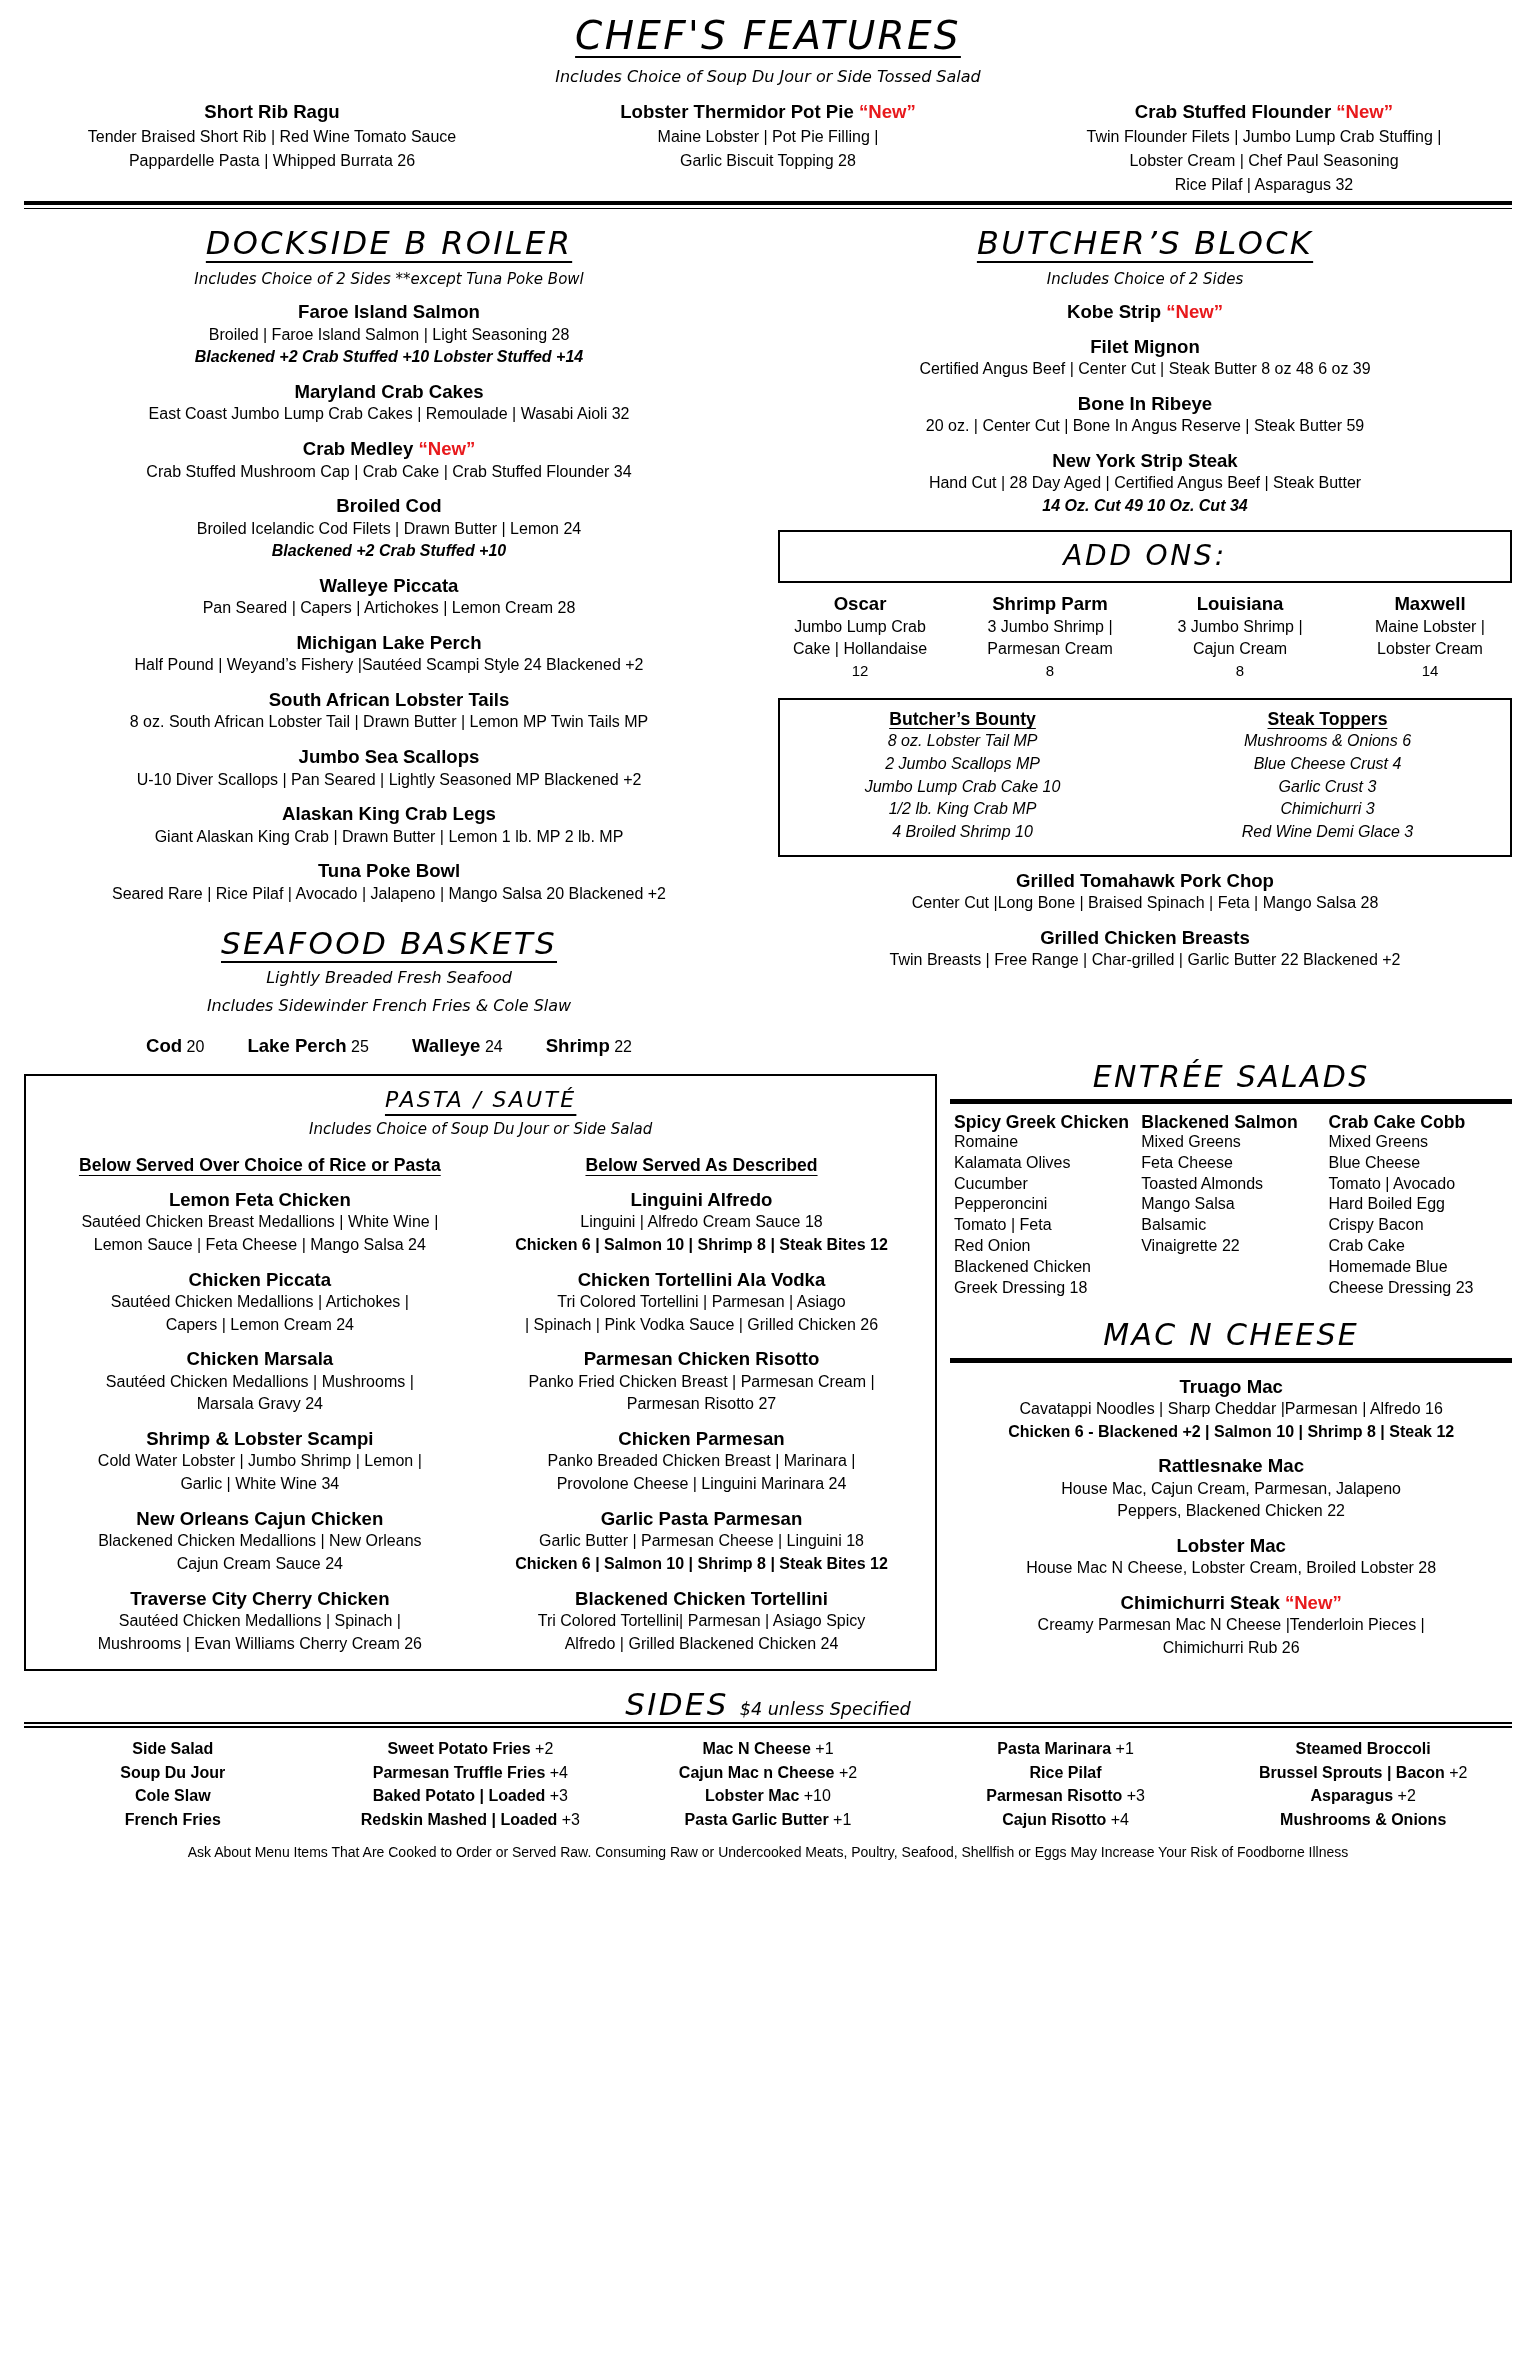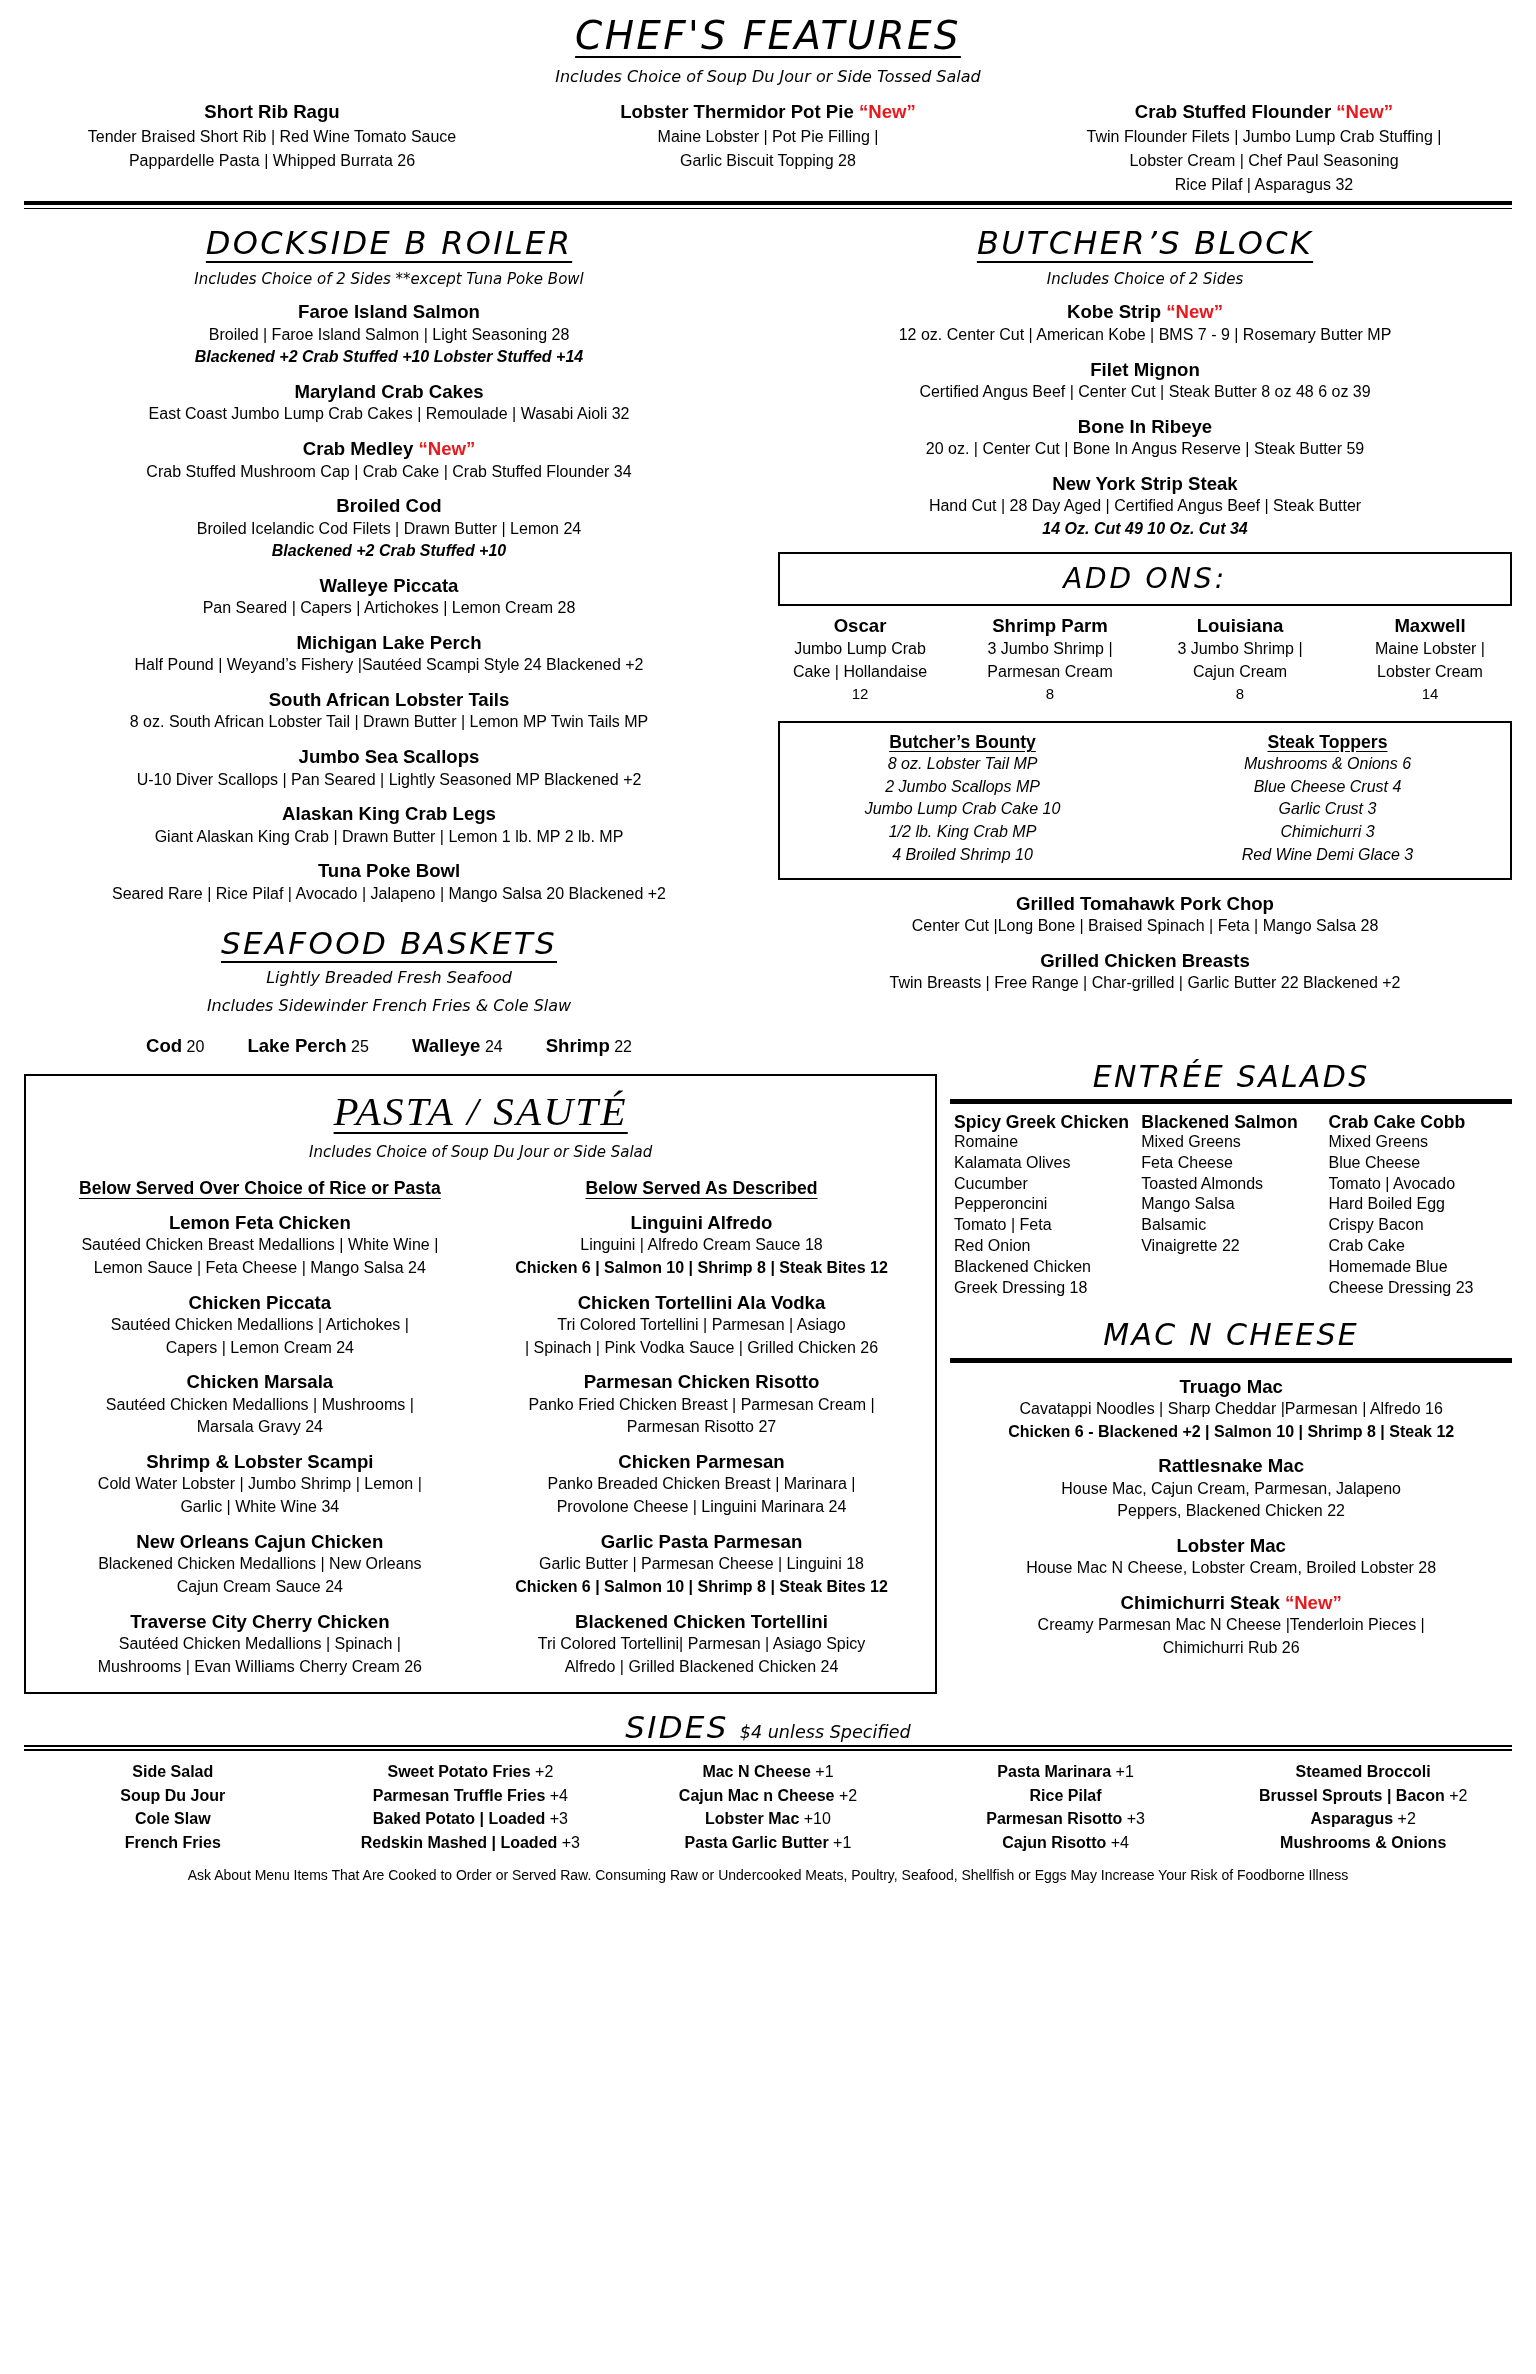--- a/index.html
+++ b/index.html
@@ -86,21 +86,21 @@
   .addon-desc { font-size: 16px; line-height: 1.30; margin-top: 1.9px; }
   .addon-price { font-size: 15px; margin-top: 1.9px; }
 
   .bounty-box { border: 2.8px solid #000; margin-top: 19px; padding: 9.3px 0 11px; display: flex; }
   .bounty-col { flex: 1; text-align: center; }
   .bounty-head { font-weight: 700; font-size: 17.6px; text-decoration: underline; text-underline-offset: 2.8px; }
   .bounty-item { font-style: italic; font-size: 16px; line-height: 1.42; }
 
   
   .pasta-box { border: 2.8px solid #000; width: 928px; margin-top: 15px; padding: 11px 13px 15px; }
-  .pasta-box .sect-title { font-size: 41px; font-family: Liberation Serif, serif; }
+  .pasta-box .sect-title { font-size: 22px; }
   .pasta-box .sect-sub { font-size: 15px; margin-top: 8.3px; }
   .pasta-cols { display: flex; margin-top: 16.7px; }
   .pasta-col { flex: 1; padding: 0 7.4px; }
   .pasta-head { text-align: center; font-weight: 700; font-size: 17.6px;
                 text-decoration: underline; text-underline-offset: 3.7px; }
 
   
   .right-lower { width: 571px; margin-left: 13px; }
   .right-lower .sect-title { font-size: 30px; text-decoration: none; }
   .salad-cols { display: flex; margin-top: 7.4px; }
@@ -211,21 +211,20 @@
         </div>
     </div>
 
     <div class="col-r">
       <div class="sect-title">BUTCHER’S BLOCK</div>
       <div class="sect-sub">Includes Choice of 2 Sides</div>
 
       <div id="butchers-list">
           <div class="dish">
             <div class="dish-name"><span>Kobe Strip</span> <span class="new">“New”</span></div>
-            <div class="dish-desc">12 oz. Center Cut | American Kobe | BMS 7 - 9 | Rosemary Butter  MP</div>
           </div>
           <div class="dish">
             <div class="dish-name"><span>Filet Mignon</span></div>
             <div class="dish-desc">Certified Angus Beef |  Center Cut | Steak Butter   8 oz 48    6 oz 39</div>
           </div>
           <div class="dish">
             <div class="dish-name"><span>Bone In Ribeye</span></div>
             <div class="dish-desc">20 oz. | Center Cut | Bone In Angus Reserve | Steak Butter  59</div>
           </div>
           <div class="dish">

